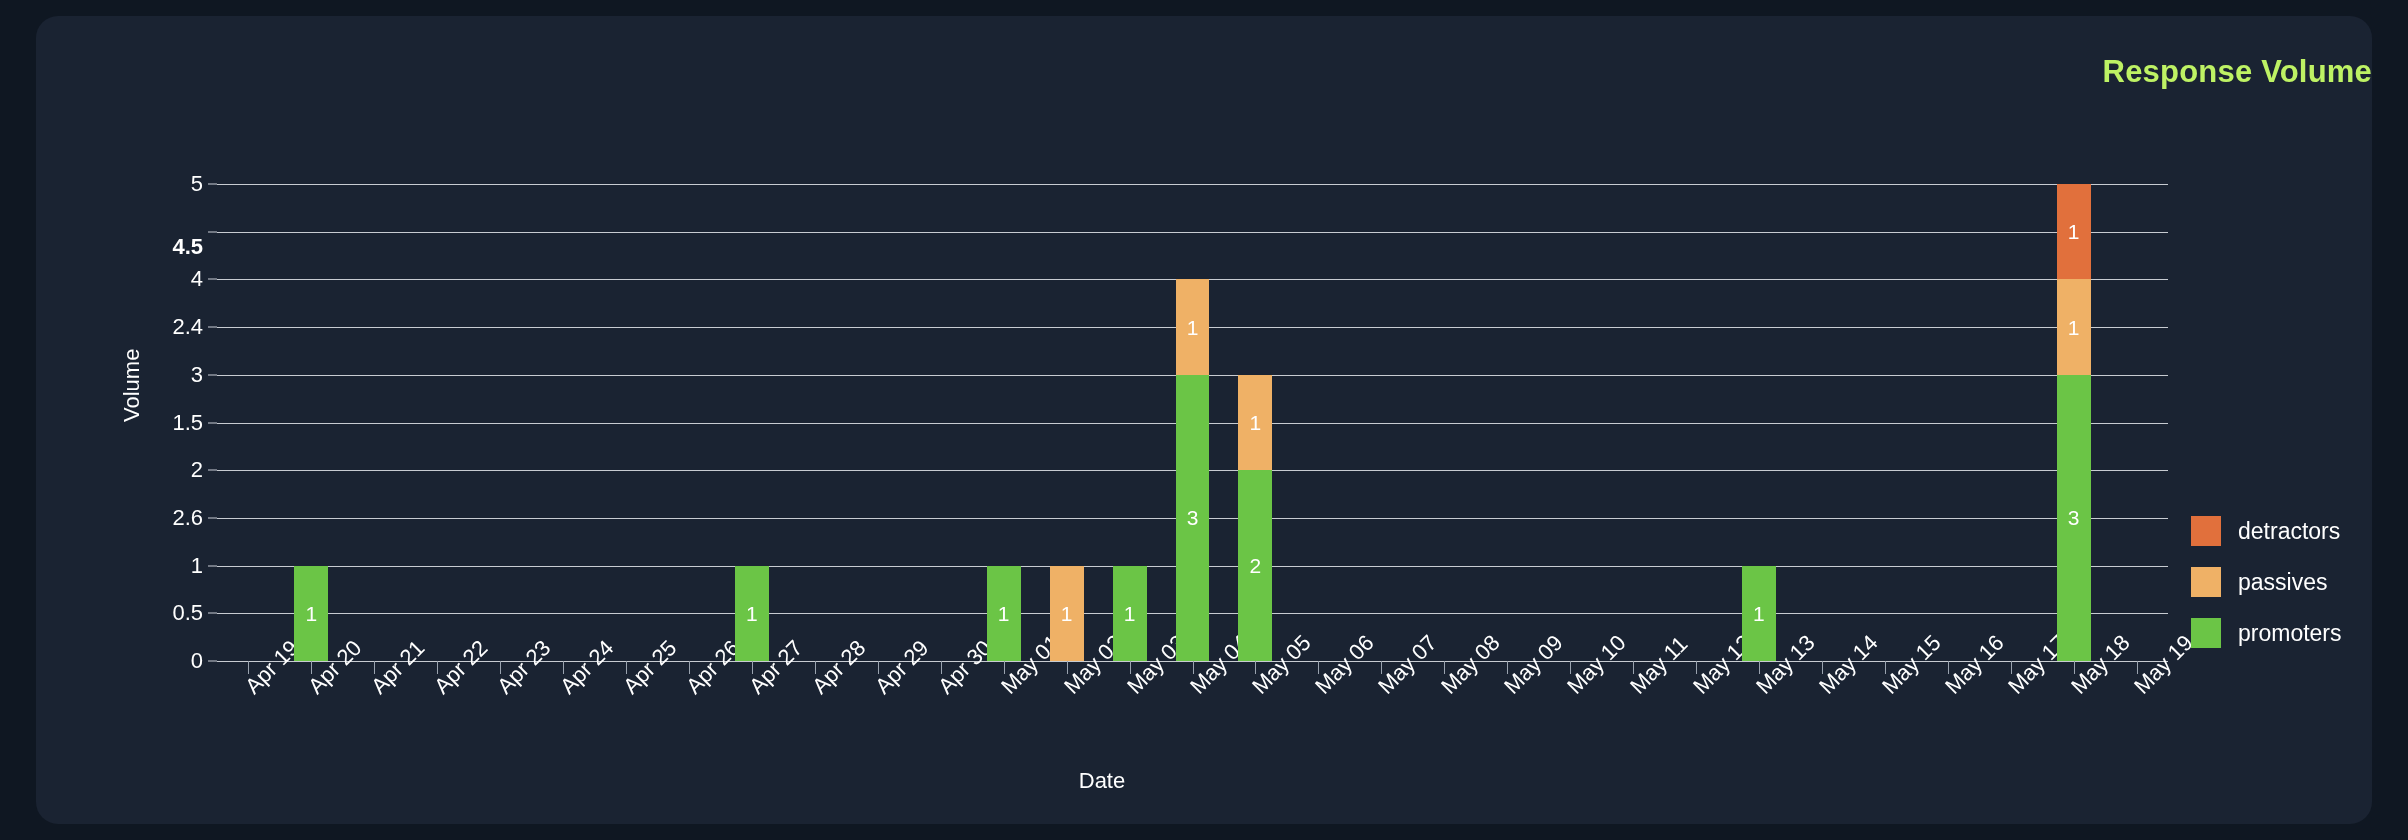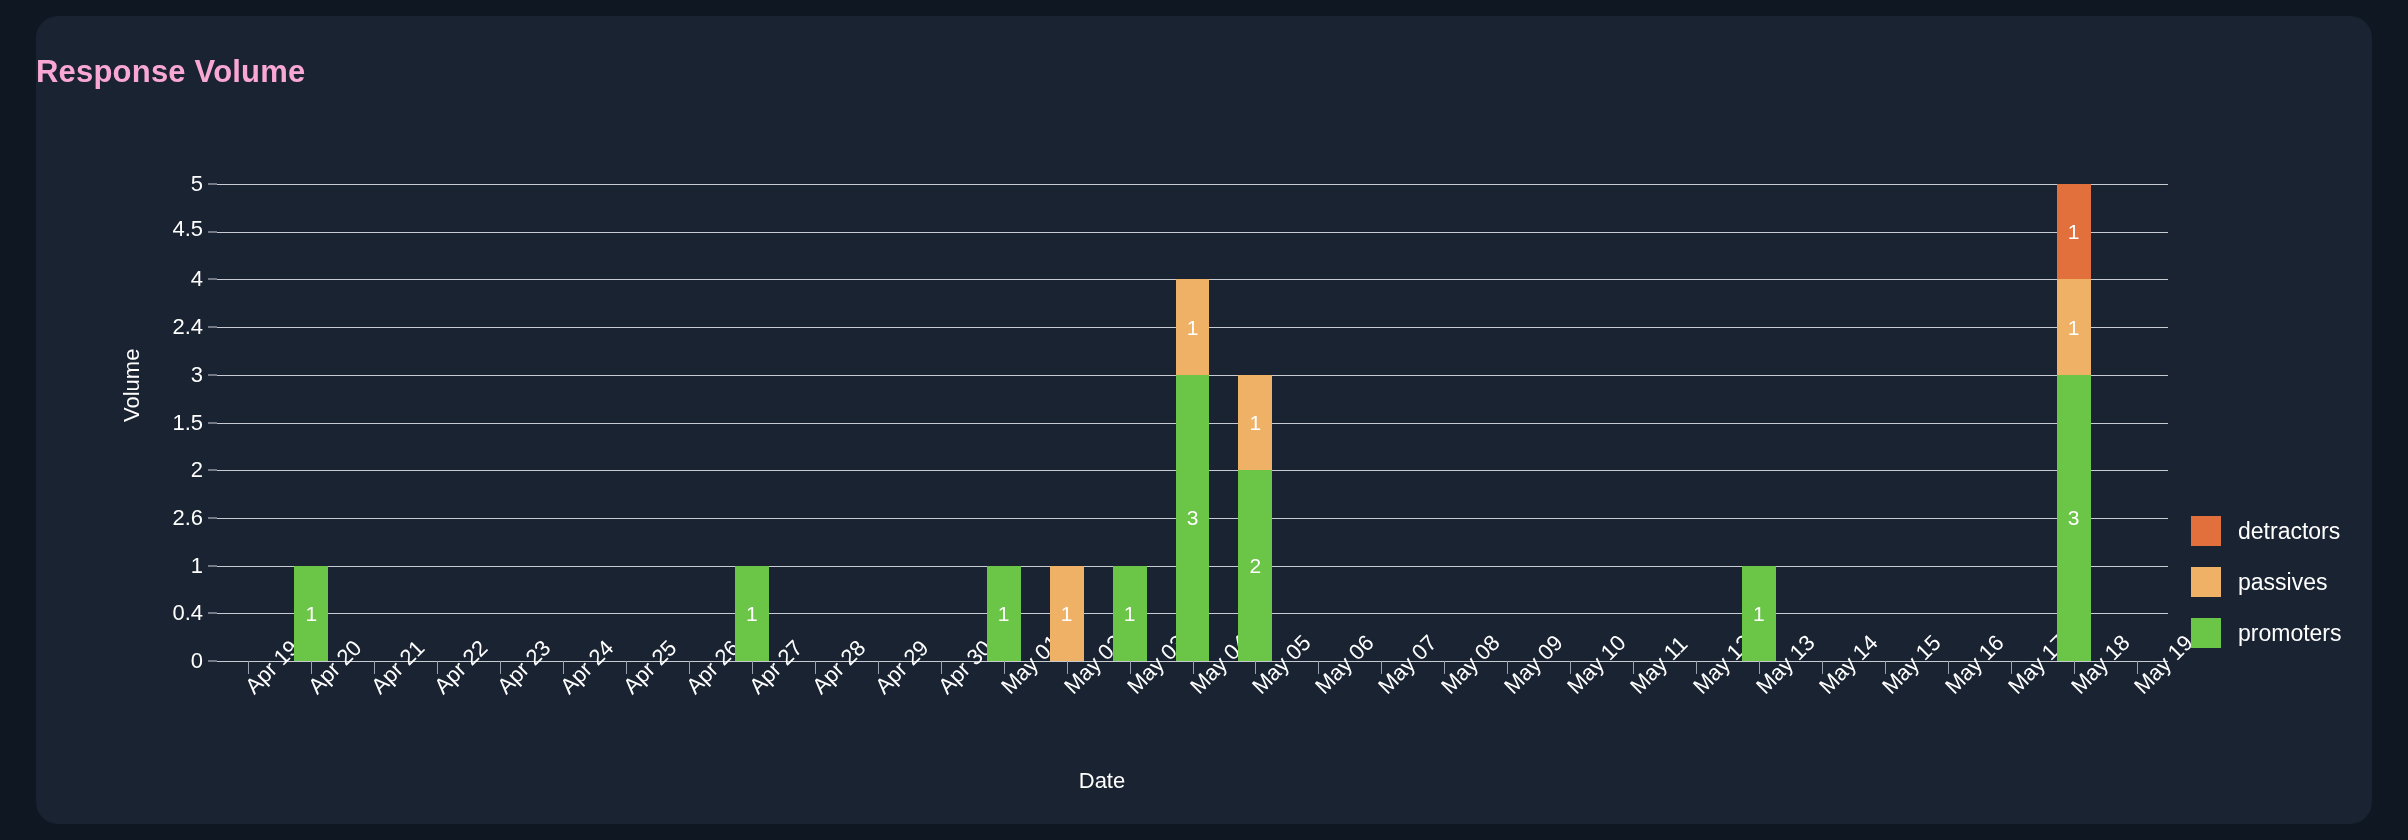--- a/index.html
+++ b/index.html
@@ -13,22 +13,22 @@
     position: absolute;
     left: 36px; top: 16px;
     width: 2336px; height: 808px;
     background: #1a2332;
     border-radius: 22px;
   }
   #chart-title {
     position: absolute;
     left: 0; top: 38px;
     width: 100%;
-    text-align: left;
-    color: #f9a8d4;
+    text-align: right;
+    color: #bef264;
     font-size: 31px;
     font-weight: bold;
     letter-spacing: .2px;
   }
 
   
   #plot {
     position: absolute;
     left: 181px;      
     top: 168px;       
@@ -131,21 +131,21 @@
   <div id="chart-title">Response Volume</div>
 
   <div id="axis-y-title">Volume</div>
 
   <div id="plot">
       <div class="gridline" style="top: 0px;"></div>
       <div class="ytick-dash" style="top: 0px;"></div>
       <div class="ytick-label" style="top: 0px;">5</div>
       <div class="gridline" style="top: 47.7px;"></div>
       <div class="ytick-dash" style="top: 47.7px;"></div>
-      <div class="ytick-label" style="top: 45px;">4.5</div>
+      <div class="ytick-label" style="top: 63px; font-weight: bold;">4.5</div>
       <div class="gridline" style="top: 95.4px;"></div>
       <div class="ytick-dash" style="top: 95.4px;"></div>
       <div class="ytick-label" style="top: 95.4px;">4</div>
       <div class="gridline" style="top: 143.1px;"></div>
       <div class="ytick-dash" style="top: 143.1px;"></div>
       <div class="ytick-label" style="top: 143.1px;">2.4</div>
       <div class="gridline" style="top: 190.8px;"></div>
       <div class="ytick-dash" style="top: 190.8px;"></div>
       <div class="ytick-label" style="top: 190.8px;">3</div>
       <div class="gridline" style="top: 238.5px;"></div>
@@ -155,21 +155,21 @@
       <div class="ytick-dash" style="top: 286.2px;"></div>
       <div class="ytick-label" style="top: 286.2px;">2</div>
       <div class="gridline" style="top: 333.9px;"></div>
       <div class="ytick-dash" style="top: 333.9px;"></div>
       <div class="ytick-label" style="top: 333.9px;">2.6</div>
       <div class="gridline" style="top: 381.6px;"></div>
       <div class="ytick-dash" style="top: 381.6px;"></div>
       <div class="ytick-label" style="top: 381.6px;">1</div>
       <div class="gridline" style="top: 429.3px;"></div>
       <div class="ytick-dash" style="top: 429.3px;"></div>
-      <div class="ytick-label" style="top: 429.3px;">0.4</div>
+      <div class="ytick-label" style="top: 429.3px;">0.5</div>
       <div class="gridline" style="top: 477px;"></div>
       <div class="ytick-dash" style="top: 477px;"></div>
       <div class="ytick-label" style="top: 477px;">0</div>
       <div class="bar-group" style="left: 14.4752px; width: 33.9852px;"></div>
       <div class="xtick" style="left: 31.4677px;"></div>
       <div class="xlabel" style="left: 23.4677px;">Apr 19</div>
       <div class="bar-group" style="left: 77.4106px; width: 33.9852px;">
         <div class="seg" style="height: 95.4px; background: rgb(107, 197, 70);">1</div>
       </div>
       <div class="xtick" style="left: 94.4032px;"></div>

